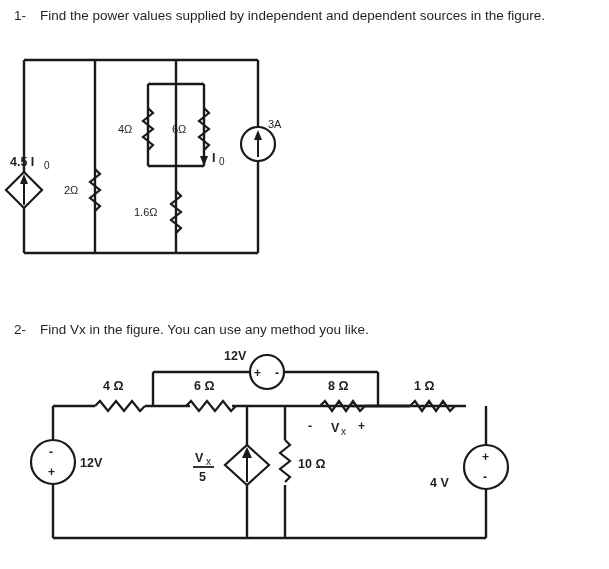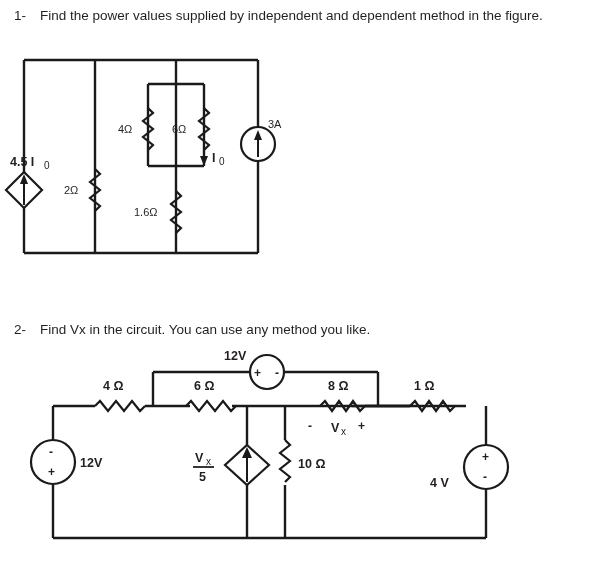--- a/index.html
+++ b/index.html
@@ -104,21 +104,21 @@
     stroke-width: 1.8;
   }
 </style>
 </head>
 <body>
 
 <div class="page">
 
   <div class="problem" id="problem-1">
     <span class="num">1-</span>
-    <span class="body">Find the power values supplied by independent and dependent method in the figure.</span>
+    <span class="body">Find the power values supplied by independent and dependent sources in the figure.</span>
   </div>
 
   <div class="circuit" id="circuit-1">
     <svg width="300" height="220" viewBox="0 0 300 220">
 
       <path class="thick" d="M 24 14 L 24 207"></path>
       <path class="thick" d="M 24 14 L 258 14"></path>
       <path class="thick" d="M 24 207 L 258 207"></path>
       <path class="thick" d="M 258 14 L 258 207"></path>
 
@@ -171,21 +171,21 @@
         <path class="wire" d="M 258 110 L 258 90"></path>
         <polygon class="arrow" points="258,84 254,94 262,94"></polygon>
         <text class="lbl" x="268" y="82">3A</text>
       </g>
 
     </svg>
   </div>
 
   <div class="problem" id="problem-2">
     <span class="num">2-</span>
-    <span class="body">Find Vx in the circuit. You can use any method you like.</span>
+    <span class="body">Find Vx in the figure. You can use any method you like.</span>
   </div>
 
   <div class="circuit" id="circuit-2">
     <svg width="609" height="225" viewBox="0 0 609 225">
 
       <path class="thick" d="M 53 66 L 95 66"></path>
       <path class="thick" d="M 145 66 L 190 66"></path>
       <path class="thick" d="M 232 66 L 378 66"></path>
       <path class="thick" d="M 378 66 L 410 66"></path>
       <path class="thick" d="M 365 66 L 410 66"></path>

